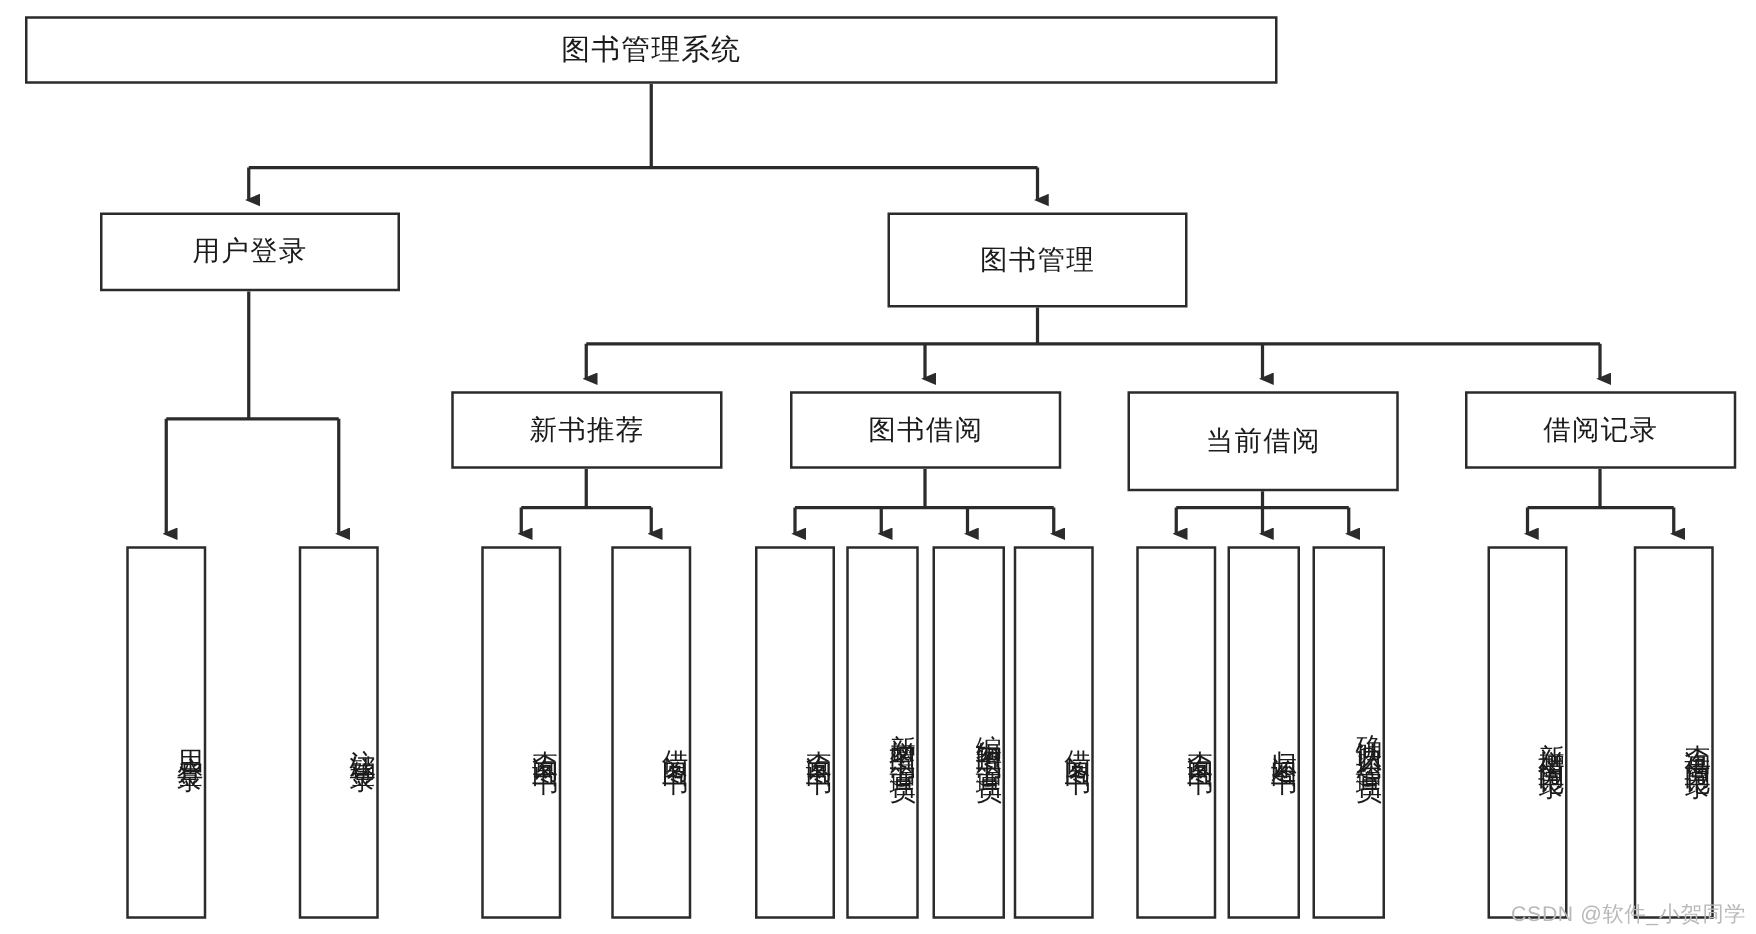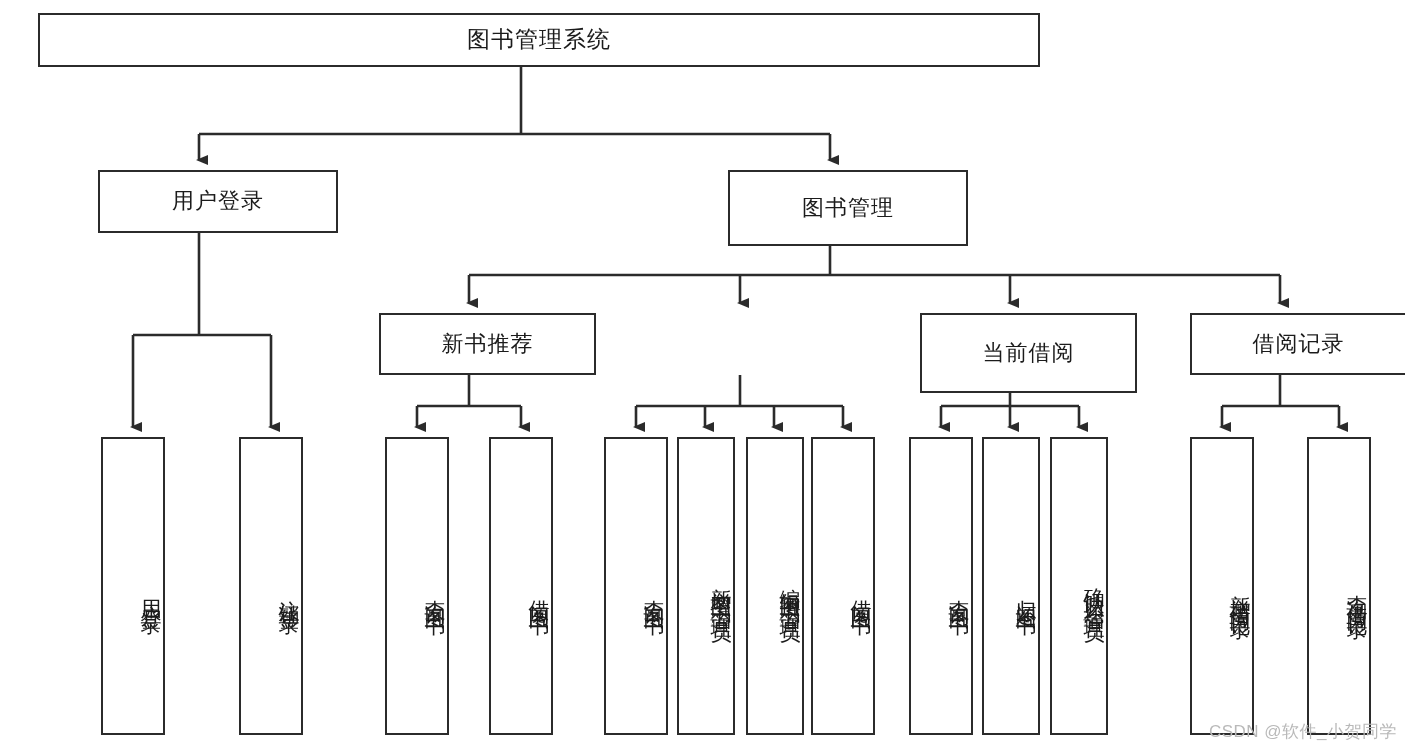--- a/index.html
+++ b/index.html
@@ -30,21 +30,20 @@
     display: flex;
     align-items: center;
     justify-content: center;
     color: #1b1b1b;
     z-index: 3;
   }
   .node-h {
     font-size: 22px;
     letter-spacing: 1px;
     line-height: 1.2;
-    margin-left: 18px;
   }
   .node-root { font-size: 23px; }
   .node-v {
     writing-mode: vertical-rl;
     text-orientation: upright;
     font-size: 21px;
     letter-spacing: 5px;
     line-height: 1.1;
     align-items: flex-start;
     justify-content: center;
@@ -134,20 +133,23 @@
   </div>
 
   <div class="node node-h" style="left:710px; top:170px; width:240px; height:76px;">
     <span>图书管理</span>
   </div>
 
   <div class="node node-h" style="left:361px; top:313px; width:217px; height:62px;text-align:right;">
     <span>新书推荐</span>
   </div>
 
+  <div class="node node-h" style="left:632px; top:313px; width:217px; height:62px;">
+    <span>图书借阅</span>
+  </div>
 
   <div class="node node-h" style="left:902px; top:313px; width:217px; height:80px;">
     <span>当前借阅</span>
   </div>
 
   <div class="node node-h" style="left:1172px; top:313px; width:217px; height:62px;">
     <span>借阅记录</span>
   </div>
 
   <div class="node node-v" style="left:101px; top:437px; width:64px; height:298px;">

